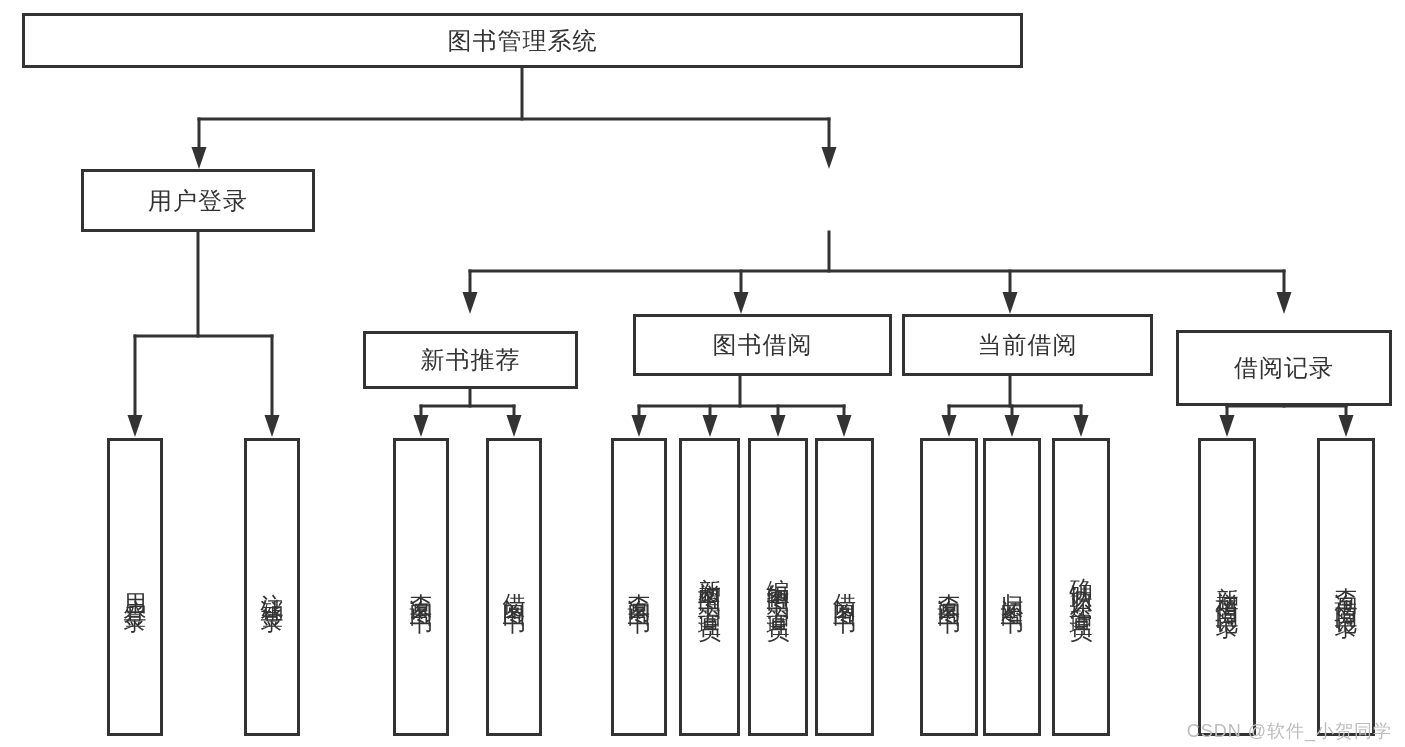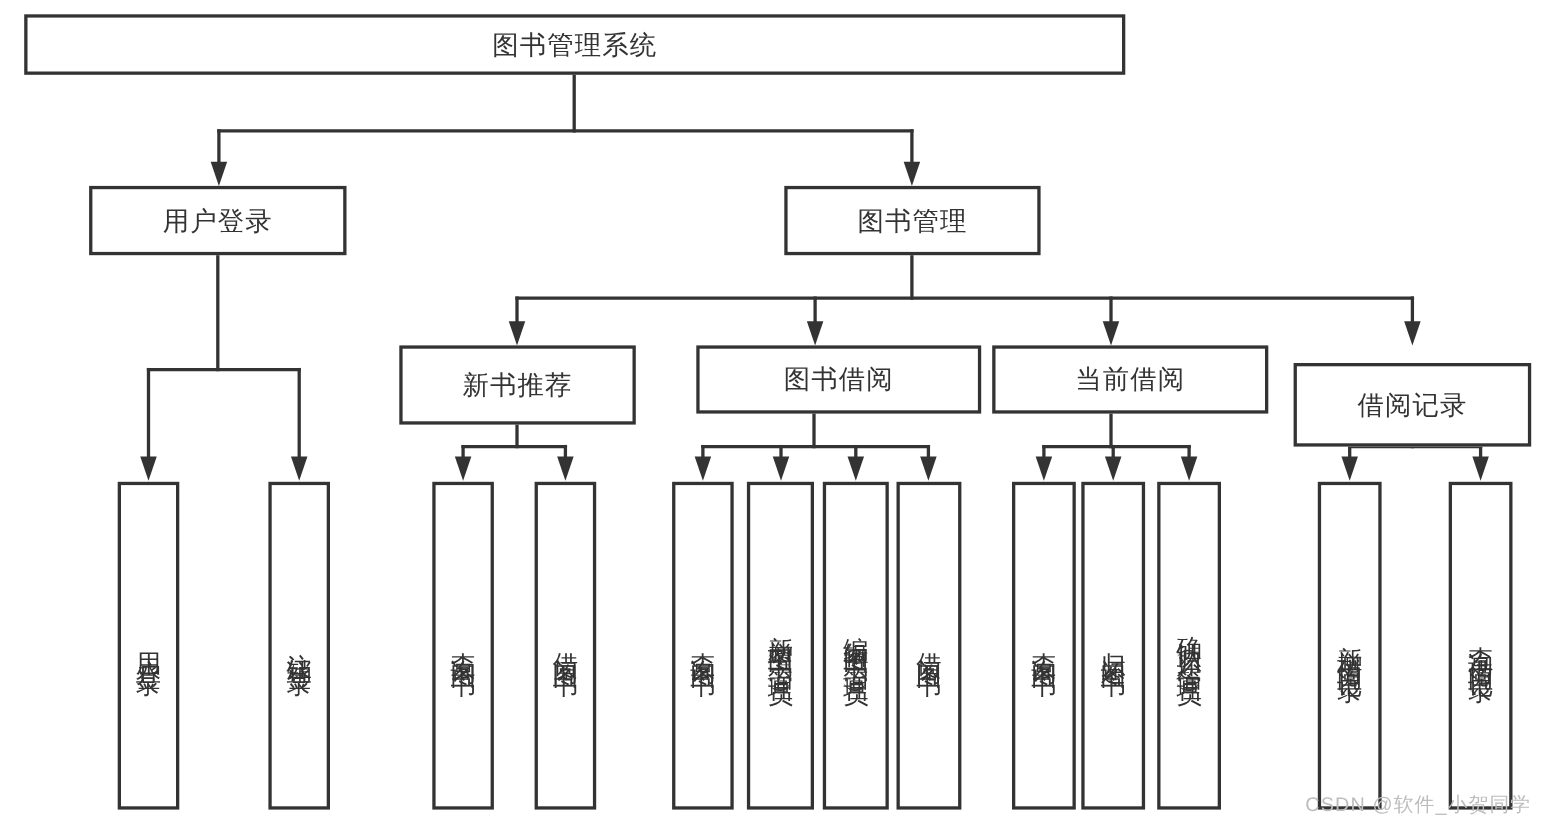--- a/index.html
+++ b/index.html
@@ -95,25 +95,22 @@
     </g>
   </svg>
 
   <div class="node h" style="left:22px;top:13px;width:1001px;height:55px">
     <span class="label">图书管理系统</span>
   </div>
 
   <div class="node h" style="left:81px;top:169px;width:234px;height:63px">
     <span class="label">用户登录</span>
   </div>
-  <div class="node h" style="left:713px;top:169px;width:233px;height:63px">
-    <span class="label">图书管理</span>
-  </div>
 
-  <div class="node h" style="left:363px;top:314px;width:215px;height:72px">
+  <div class="node h" style="left:363px;top:331px;width:215px;height:58px">
     <span class="label">新书推荐</span>
   </div>
   <div class="node h" style="left:633px;top:314px;width:259px;height:62px">
     <span class="label">图书借阅</span>
   </div>
   <div class="node h" style="left:902px;top:314px;width:251px;height:62px">
     <span class="label">当前借阅</span>
   </div>
   <div class="node h" style="left:1176px;top:330px;width:216px;height:76px">
     <span class="label">借阅记录</span>

